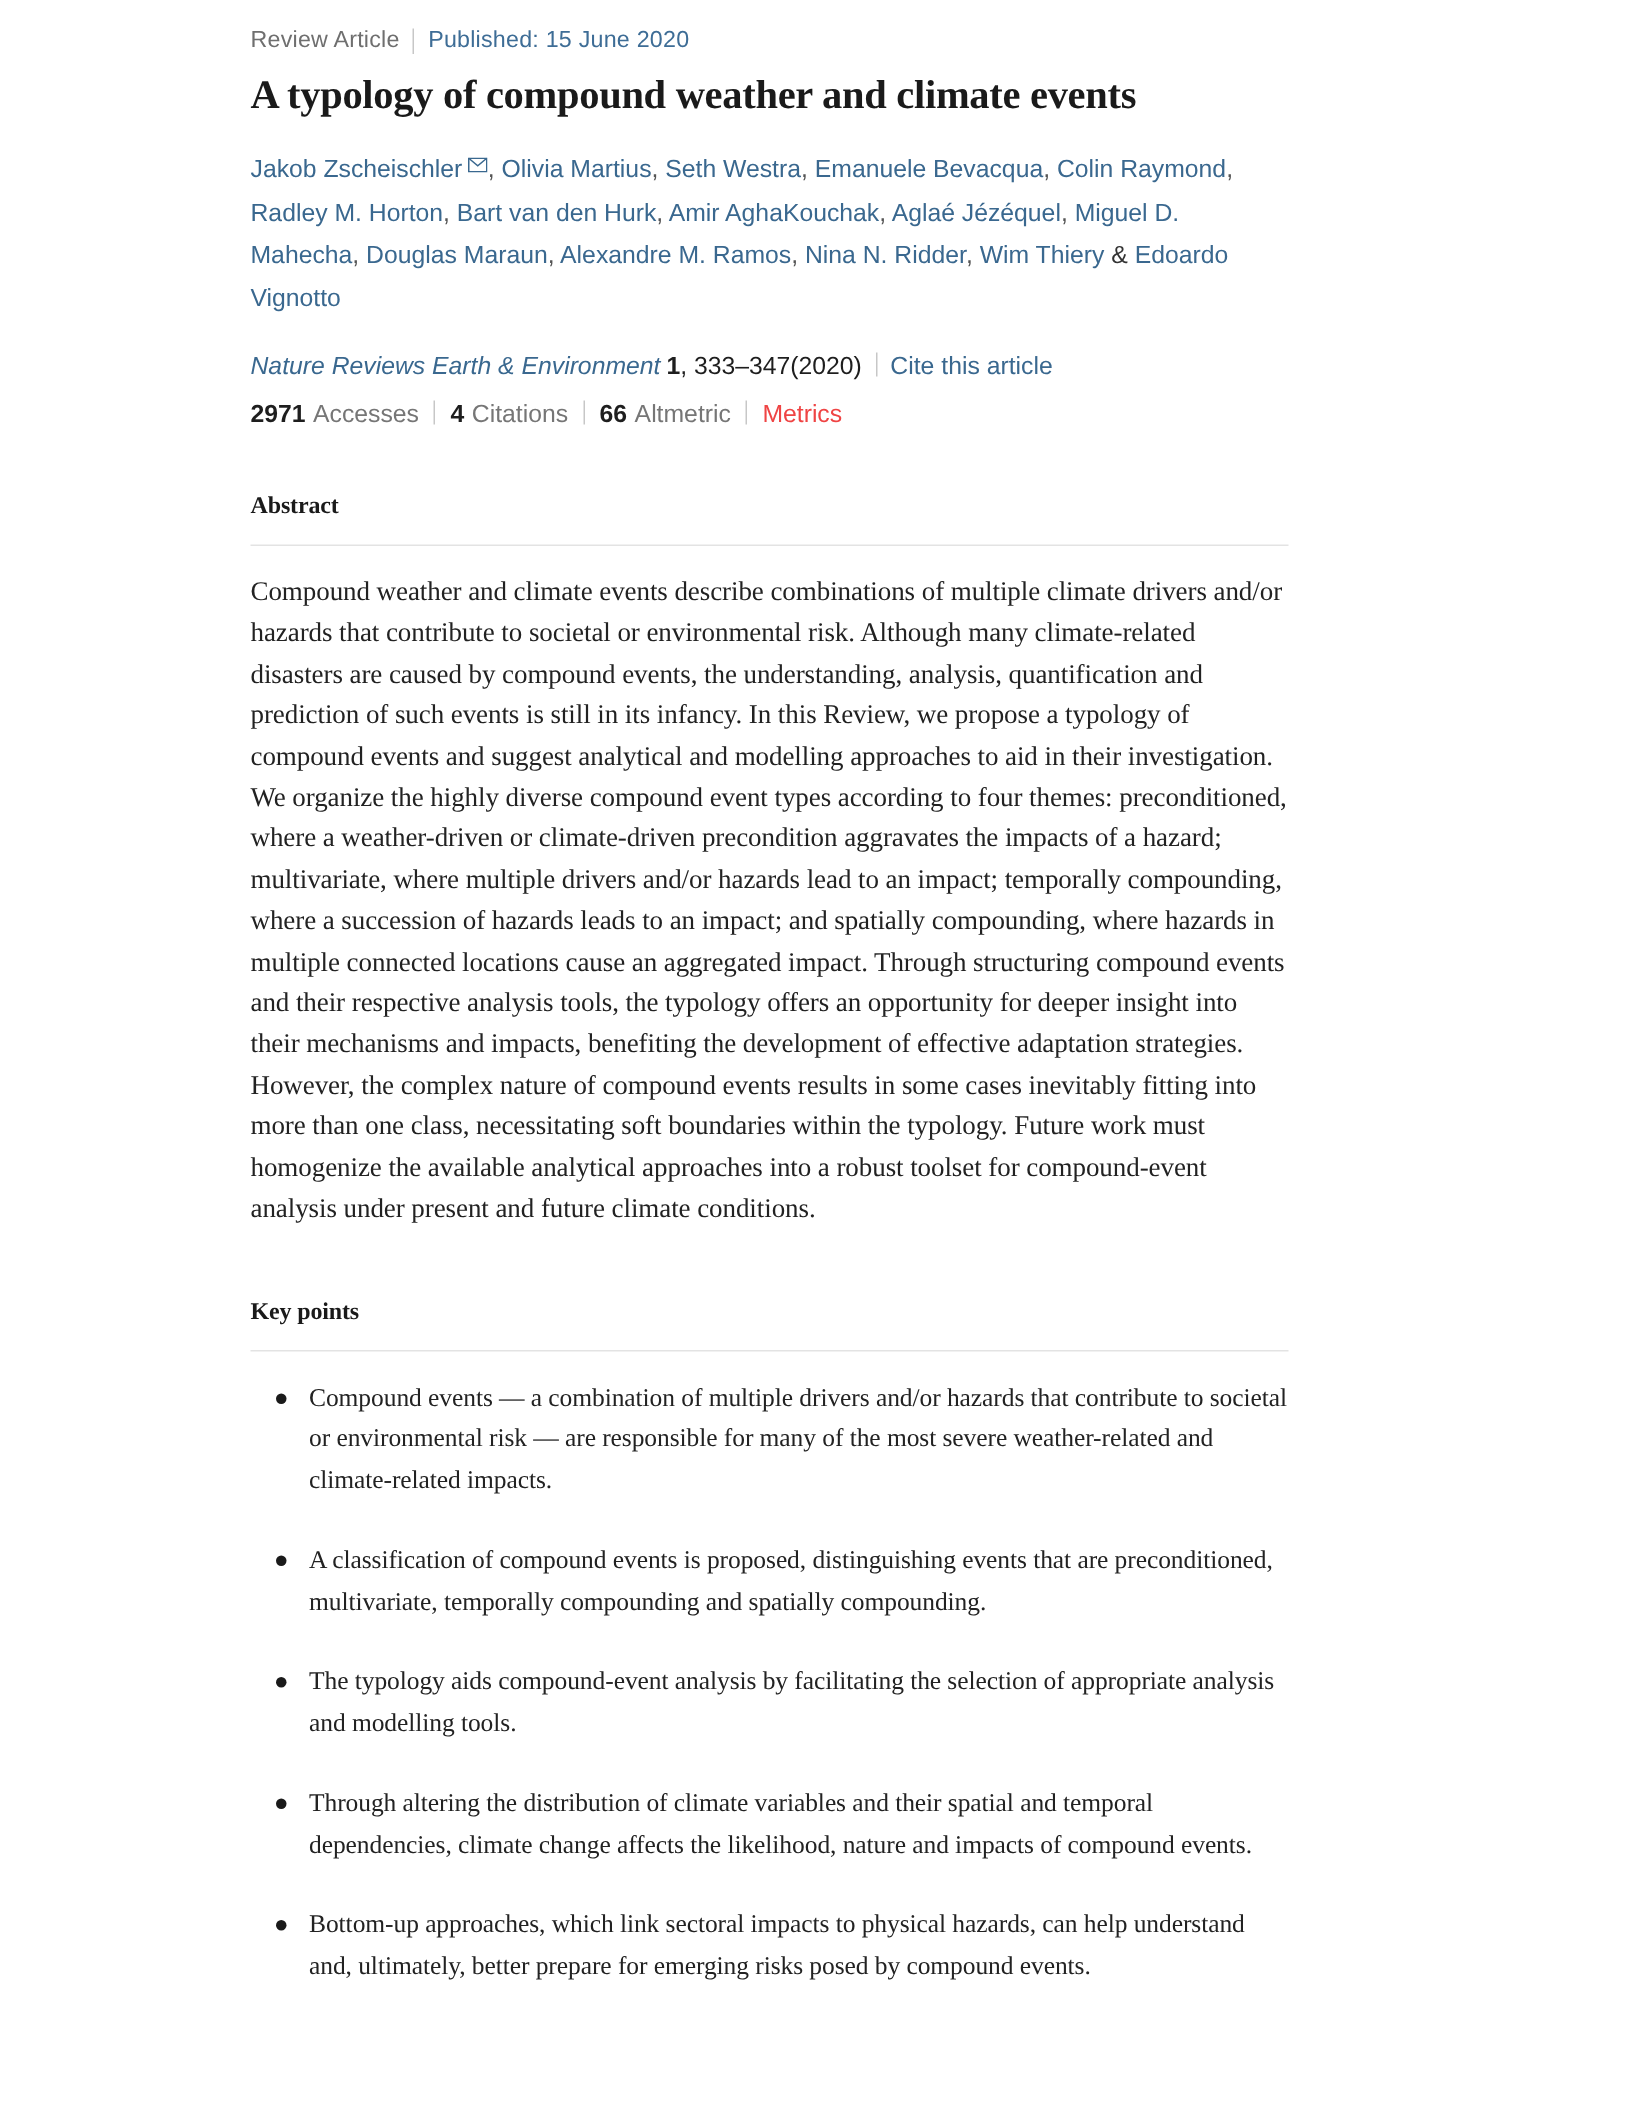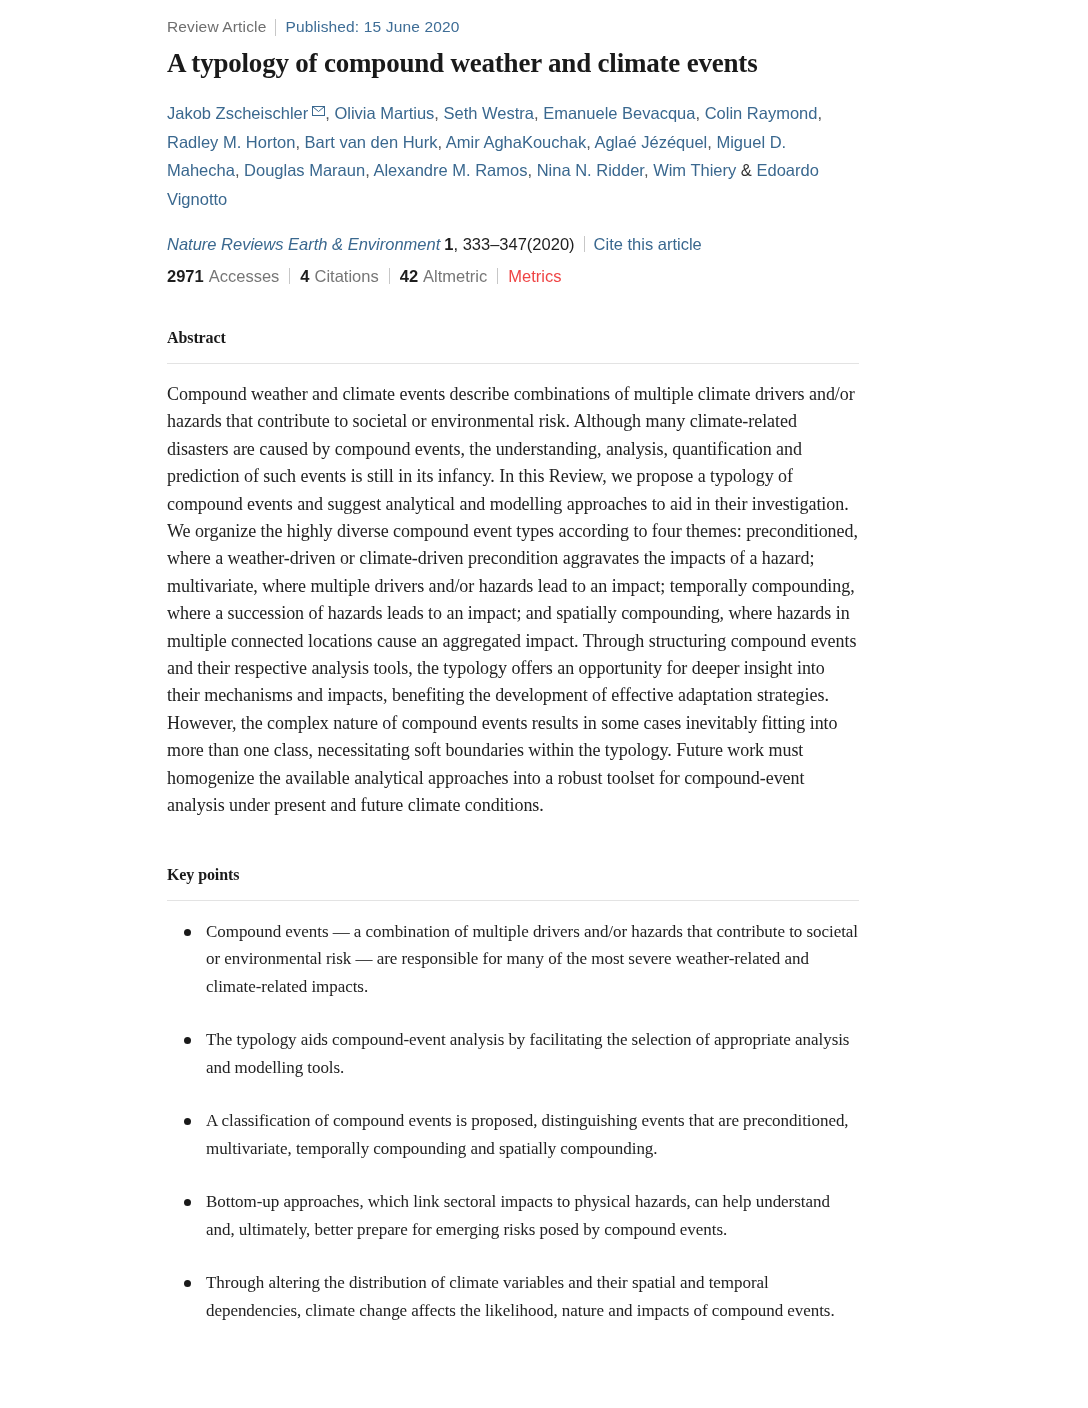--- a/index.html
+++ b/index.html
@@ -228,35 +228,35 @@
             <rect x="0.5" y="0.5" width="12" height="9" fill="none" stroke="#3a688f" stroke-width="1"></rect>
             <path d="M0.5 0.5 L6.5 5.5 L12.5 0.5" fill="none" stroke="#3a688f" stroke-width="1"></path>
           </svg></span><span class="punct">, </span><span class="author">Olivia Martius</span><span class="punct">, </span><span class="author">Seth Westra</span><span class="punct">, </span><span class="author">Emanuele Bevacqua</span><span class="punct">, </span><span class="author">Colin Raymond</span><span class="punct">, </span><span class="author">Radley M. Horton</span><span class="punct">, </span><span class="author">Bart van den Hurk</span><span class="punct">, </span><span class="author">Amir AghaKouchak</span><span class="punct">, </span><span class="author">Aglaé Jézéquel</span><span class="punct">, </span><span class="author">Miguel D. Mahecha</span><span class="punct">, </span><span class="author">Douglas Maraun</span><span class="punct">, </span><span class="author">Alexandre M. Ramos</span><span class="punct">, </span><span class="author">Nina N. Ridder</span><span class="punct">, </span><span class="author">Wim Thiery</span> <span class="amp">&amp;</span> <span class="author">Edoardo Vignotto</span>
     </div>
 
     <div class="citation">
       <span class="journal">Nature Reviews Earth &amp; Environment</span><span class="vol">1</span><span class="pages">, 333–347(2020)</span><span class="vsep"></span><span class="cite-link">Cite this article</span>
     </div>
 
     <div class="metrics">
-      <span class="num">2971</span><span class="lbl">Accesses</span><span class="vsep"></span><span class="num">4</span><span class="lbl">Citations</span><span class="vsep"></span><span class="num">42</span><span class="lbl">Altmetric</span><span class="vsep"></span><span class="metrics-link">Metrics</span>
+      <span class="num">2971</span><span class="lbl">Accesses</span><span class="vsep"></span><span class="num">4</span><span class="lbl">Citations</span><span class="vsep"></span><span class="num">66</span><span class="lbl">Altmetric</span><span class="vsep"></span><span class="metrics-link">Metrics</span>
     </div>
 
     <section>
       <h2 class="section-heading">Abstract</h2>
       <div class="rule"></div>
       <p class="abstract-body">Compound weather and climate events describe combinations of multiple climate drivers and/or hazards that contribute to societal or environmental risk. Although many climate-related disasters are caused by compound events, the understanding, analysis, quantification and prediction of such events is still in its infancy. In this Review, we propose a typology of compound events and suggest analytical and modelling approaches to aid in their investigation. We organize the highly diverse compound event types according to four themes: preconditioned, where a weather-driven or climate-driven precondition aggravates the impacts of a hazard; multivariate, where multiple drivers and/or hazards lead to an impact; temporally compounding, where a succession of hazards leads to an impact; and spatially compounding, where hazards in multiple connected locations cause an aggregated impact. Through structuring compound events and their respective analysis tools, the typology offers an opportunity for deeper insight into their mechanisms and impacts, benefiting the development of effective adaptation strategies. However, the complex nature of compound events results in some cases inevitably fitting into more than one class, necessitating soft boundaries within the typology. Future work must homogenize the available analytical approaches into a robust toolset for compound-event analysis under present and future climate conditions.</p>
     </section>
 
     <section class="kp-section">
       <h2 class="section-heading">Key points</h2>
       <div class="rule"></div>
       <ul class="keypoints">
         <li>Compound events — a combination of multiple drivers and/or hazards that contribute to societal or environmental risk — are responsible for many of the most severe weather-related and climate-related impacts.</li>
+        <li>A classification of compound events is proposed, distinguishing events that are preconditioned, multivariate, temporally compounding and spatially compounding.</li>
         <li>The typology aids compound-event analysis by facilitating the selection of appropriate analysis and modelling tools.</li>
-        <li>A classification of compound events is proposed, distinguishing events that are preconditioned, multivariate, temporally compounding and spatially compounding.</li>
+        <li>Through altering the distribution of climate variables and their spatial and temporal dependencies, climate change affects the likelihood, nature and impacts of compound events.</li>
         <li>Bottom-up approaches, which link sectoral impacts to physical hazards, can help understand and, ultimately, better prepare for emerging risks posed by compound events.</li>
-        <li>Through altering the distribution of climate variables and their spatial and temporal dependencies, climate change affects the likelihood, nature and impacts of compound events.</li>
       </ul>
     </section>
 
   </div>
 </div>
 
 </body></html>

